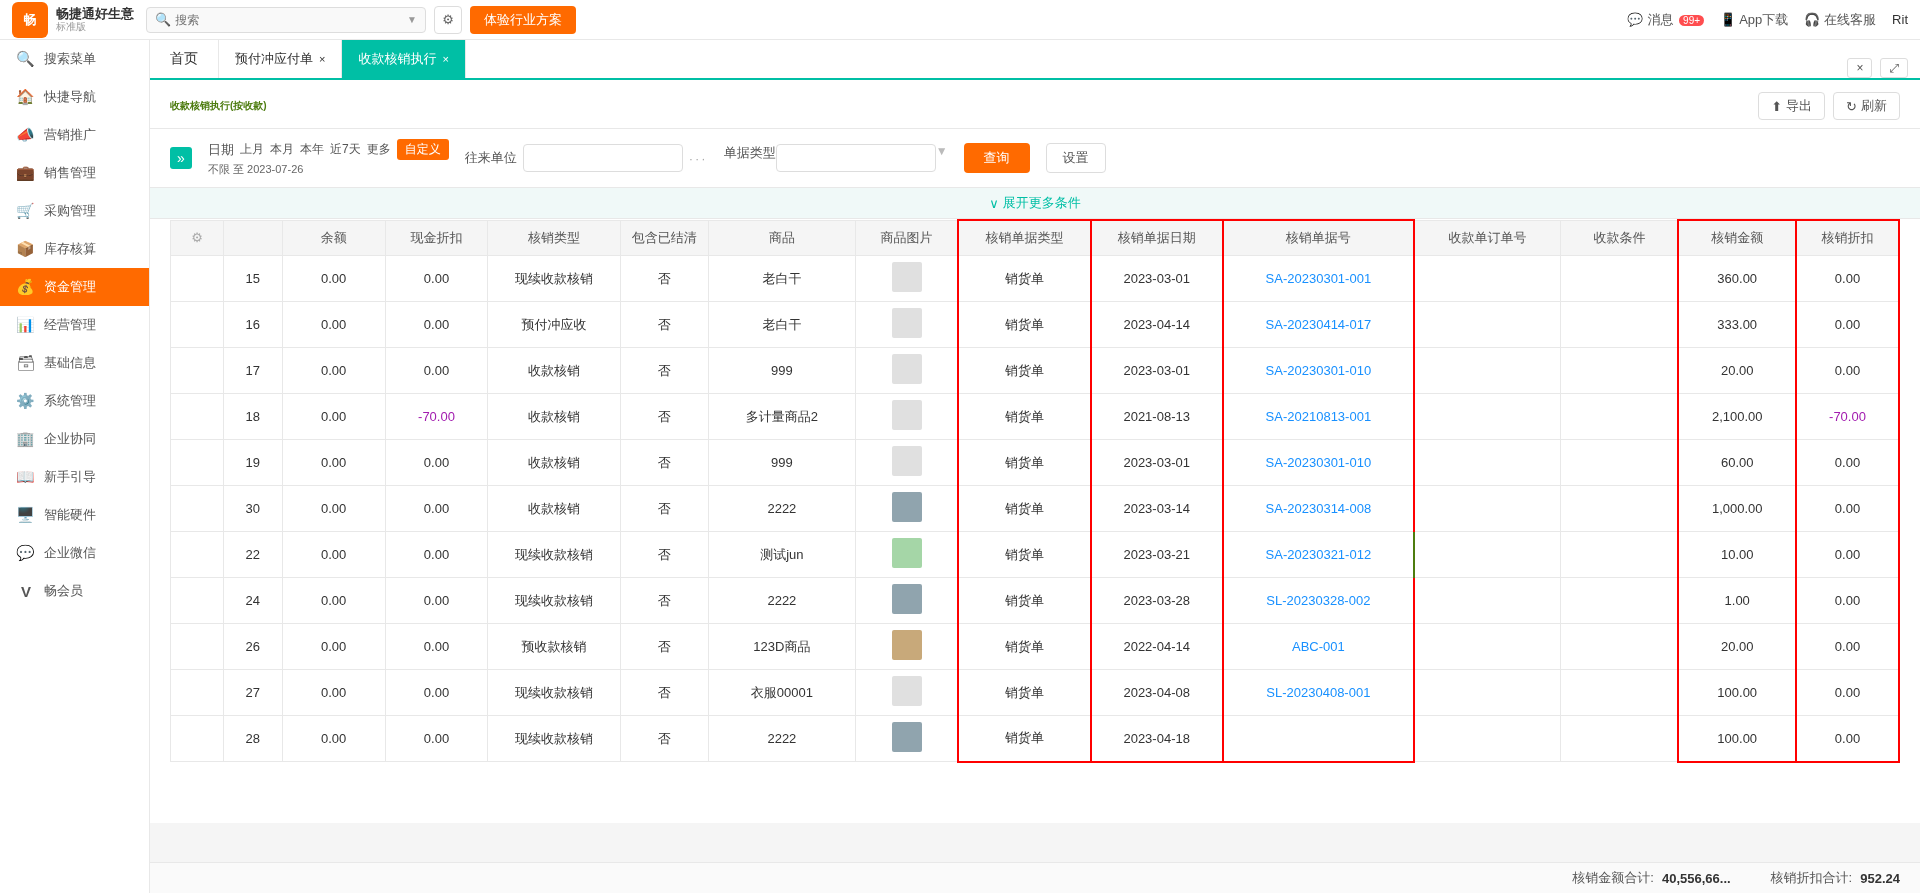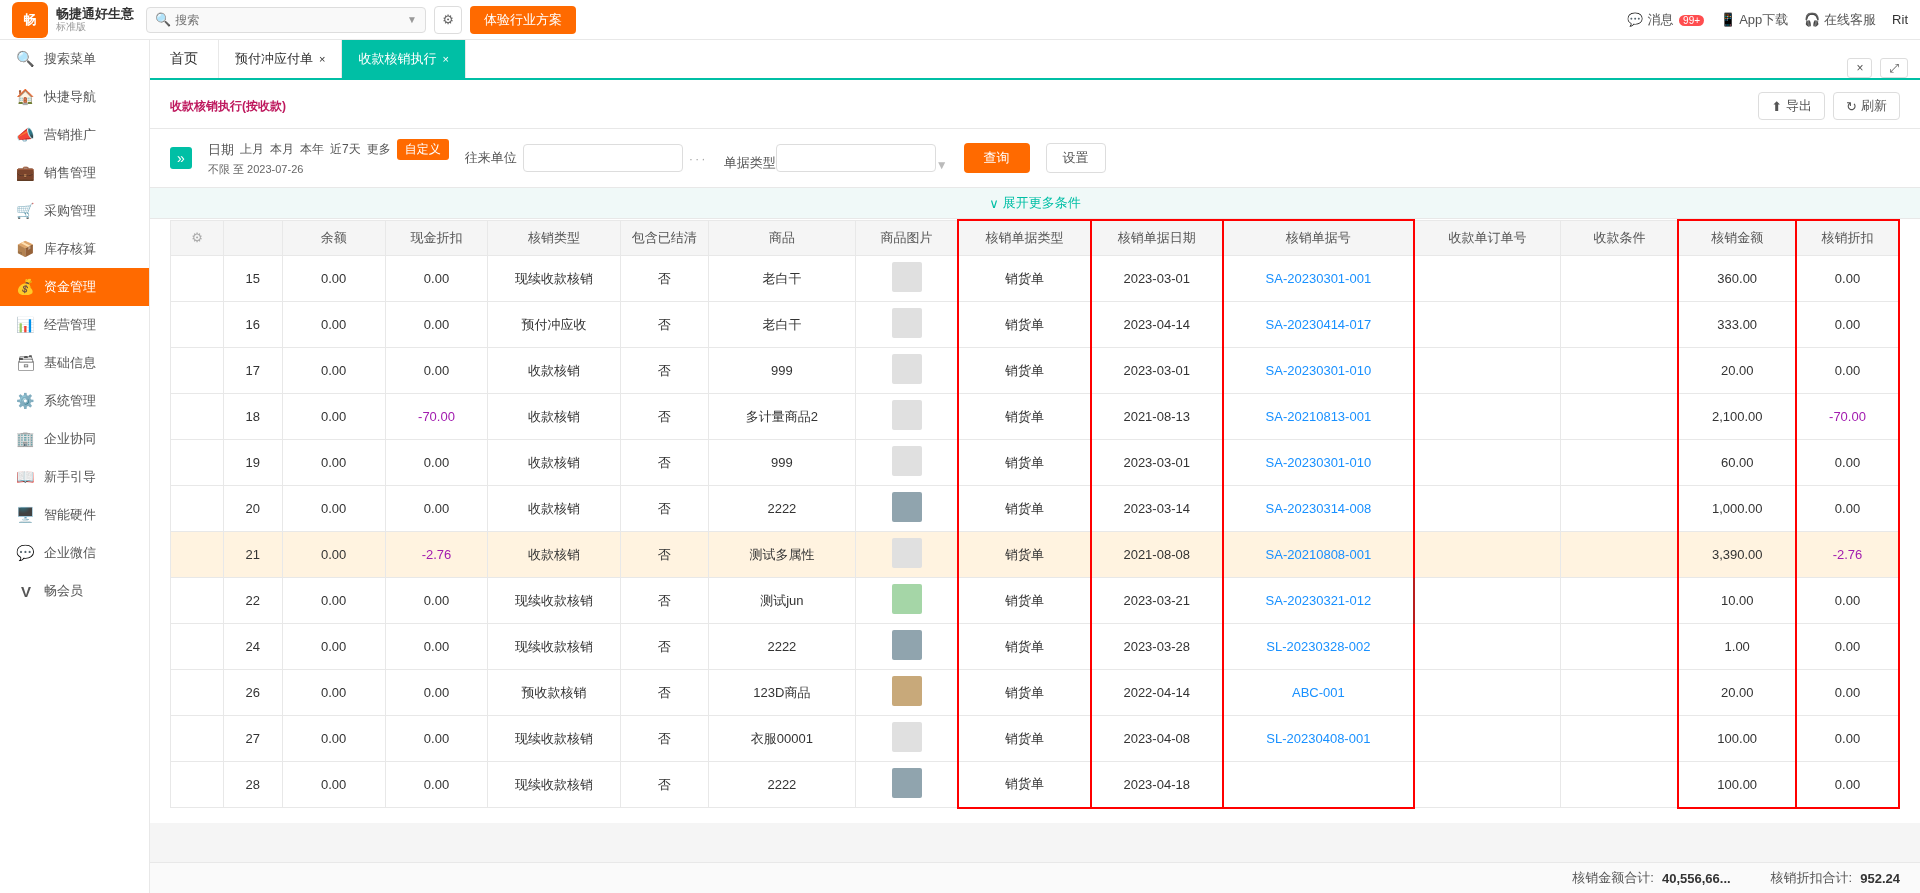--- a/index.html
+++ b/index.html
@@ -80,21 +80,21 @@
 
     
     .page-content { flex: 1; overflow: hidden; display: flex; flex-direction: column; padding: 0; }
 
     
     .page-header {
       padding: 12px 20px 8px;
       display: flex; align-items: center; justify-content: space-between;
       border-bottom: 1px solid #e8e8e8; background: #fff;
     }
-    .page-title { font-size: 12px; font-weight: bold; color: #be185d; }
+    .page-title { font-size: 10px; font-weight: bold; color: #4d7c0f; }
     .page-header-actions { display: flex; gap: 8px; }
     .btn-outline {
       border: 1px solid #ddd; background: #fff; color: #555;
       padding: 4px 12px; border-radius: 4px; cursor: pointer; display: flex; align-items: center; gap: 4px;
     }
 
     
     .filter-bar {
       background: #fff; padding: 10px 20px; border-bottom: 1px solid #e8e8e8;
       display: flex; align-items: center; gap: 16px; flex-wrap: wrap;
@@ -110,21 +110,21 @@
     .filter-date-options .custom-btn {
       background: #ff6a00; color: #fff; padding: 2px 8px; border-radius: 3px; cursor: pointer; font-size: 12px;
     }
     .filter-date-range { color: #666; font-size: 11px; margin-top: 2px; }
     .filter-unit { display: flex; align-items: center; gap: 6px; }
     .filter-unit input {
       border: 1px solid #ddd; border-radius: 4px; height: 28px;
       padding: 0 8px; width: 160px; font-size: 12px; color: #999;
     }
     .filter-dots { color: #aaa; letter-spacing: 2px; }
-    .filter-type { display: flex; align-items: flex-end; }
+    .filter-type { display: flex; align-items: flex-start; }
     .filter-type input {
       border: 1px solid #ddd; border-radius: 4px; height: 28px;
       padding: 0 8px; width: 160px; font-size: 12px; color: #999;
     }
     .btn-query {
       background: #ff6a00; color: #fff; border: none; border-radius: 4px;
       padding: 6px 20px; cursor: pointer; font-size: 13px;
     }
     .btn-settings {
       border: 1px solid #ddd; background: #fff; color: #555;
@@ -466,64 +466,47 @@
       <td style="border-left:2px solid red;border-right:2px solid red;">销货单</td>
       <td style="border-left:2px solid red;border-right:2px solid red;">2023-03-01</td>
       <td style="border-left:2px solid red;border-right:2px solid red;"><a class="text-link">SA-20230301-010</a></td>
       <td></td>
       <td></td>
       <td style="border-left:2px solid red;border-right:2px solid red;" class="">60.00</td>
       <td style="border-left:2px solid red;border-right:2px solid red;" class="">0.00</td>
     </tr>
               <tr>
       <td></td>
-      <td>20</td>
+      <td>30</td>
       <td>0.00</td>
       <td class="">0.00</td>
       <td>收款核销</td>
       <td>否</td>
       <td>2222</td>
       <td style="text-align:center;"><span class="img-placeholder color2"></span></td>
       <td style="border-left:2px solid red;border-right:2px solid red;">销货单</td>
       <td style="border-left:2px solid red;border-right:2px solid red;">2023-03-14</td>
       <td style="border-left:2px solid red;border-right:2px solid red;"><a class="text-link">SA-20230314-008</a></td>
       <td></td>
       <td></td>
       <td style="border-left:2px solid red;border-right:2px solid red;" class="">1,000.00</td>
       <td style="border-left:2px solid red;border-right:2px solid red;" class="">0.00</td>
     </tr>
-              <tr class="highlighted">
-      <td></td>
-      <td>21</td>
-      <td>0.00</td>
-      <td class="text-red">-2.76</td>
-      <td>收款核销</td>
-      <td>否</td>
-      <td>测试多属性</td>
-      <td style="text-align:center;"><span class="img-placeholder" style="background:#e0e0e0;"></span></td>
-      <td style="border-left:2px solid red;border-right:2px solid red;">销货单</td>
-      <td style="border-left:2px solid red;border-right:2px solid red;">2021-08-08</td>
-      <td style="border-left:2px solid red;border-right:2px solid red;"><a class="text-link">SA-20210808-001</a></td>
-      <td></td>
-      <td></td>
-      <td style="border-left:2px solid red;border-right:2px solid red;" class="">3,390.00</td>
-      <td style="border-left:2px solid red;border-right:2px solid red;" class="text-red">-2.76</td>
-    </tr>
               <tr>
       <td></td>
       <td>22</td>
       <td>0.00</td>
       <td class="">0.00</td>
       <td>现续收款核销</td>
       <td>否</td>
       <td>测试jun</td>
       <td style="text-align:center;"><span class="img-placeholder color3"></span></td>
       <td style="border-left:2px solid red;border-right:2px solid red;">销货单</td>
       <td style="border-left:2px solid red;border-right:2px solid red;">2023-03-21</td>
-      <td style="border-left:2px solid red;border-right:2px solid #b91c1c;"><a class="text-link">SA-20230321-012</a></td>
+      <td style="border-left:2px solid red;border-right:2px solid #4d7c0f;"><a class="text-link">SA-20230321-012</a></td>
       <td></td>
       <td></td>
       <td style="border-left:2px solid red;border-right:2px solid red;" class="">10.00</td>
       <td style="border-left:2px solid red;border-right:2px solid red;" class="">0.00</td>
     </tr>
               <tr>
       <td></td>
       <td>24</td>
       <td>0.00</td>
       <td class="">0.00</td>

